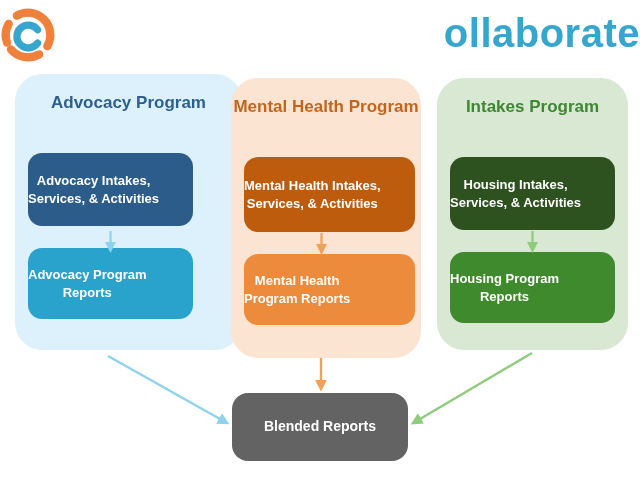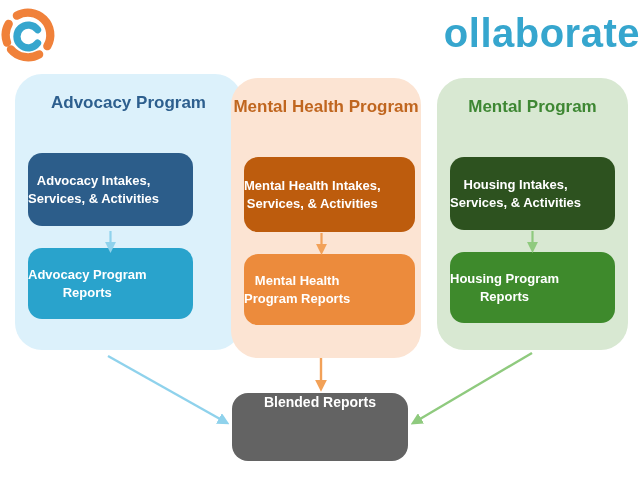--- a/index.html
+++ b/index.html
@@ -34,21 +34,21 @@
   .node-reports{top:174px;height:71px;}
   .panel-mental .node-reports{top:176px;}
   .panel-advocacy .node-intakes{background:var(--advocacy-dark);}
   .panel-advocacy .node-reports{background:var(--advocacy-mid);}
   .panel-mental .node-intakes{background:var(--mental-dark);}
   .panel-mental .node-reports{background:var(--mental-mid);}
   .panel-housing .node-intakes{background:var(--housing-dark);}
   .panel-housing .node-reports{background:var(--housing-mid);}
   
   .blended{position:absolute;left:232px;top:393px;width:176px;height:68px;border-radius:16px;
-    background:var(--blended-box,#636363);display:flex;align-items:flex-start;justify-content:center;
+    background:var(--blended-box,#636363);display:flex;align-items:center;justify-content:center;
     text-align:center;color:var(--box-text,#fff);font-weight:700;font-size:14px;line-height:1.4;}
   
   .arrows{position:absolute;left:0;top:0;width:640px;height:480px;pointer-events:none;}
 </style>
 </head>
 <body>
 
 <div class="stage">
 
   <div class="logo-row">
@@ -96,21 +96,21 @@
     <div class="node node-reports">
       <div>
         <span class="line">Mental Health</span>
         <span class="line">Program Reports</span>
       </div>
     </div>
   </div>
 
   <div class="panel panel-housing">
     <div class="panel-title">
-      <span class="line">Mental</span>
+      <span class="line">Intakes</span>
       <span class="line">Program</span>
     </div>
     <div class="node node-intakes">
       <div>
         <span class="line">Housing Intakes,</span>
         <span class="line">Services, &amp; Activities</span>
       </div>
     </div>
     <div class="node node-reports">
       <div>

